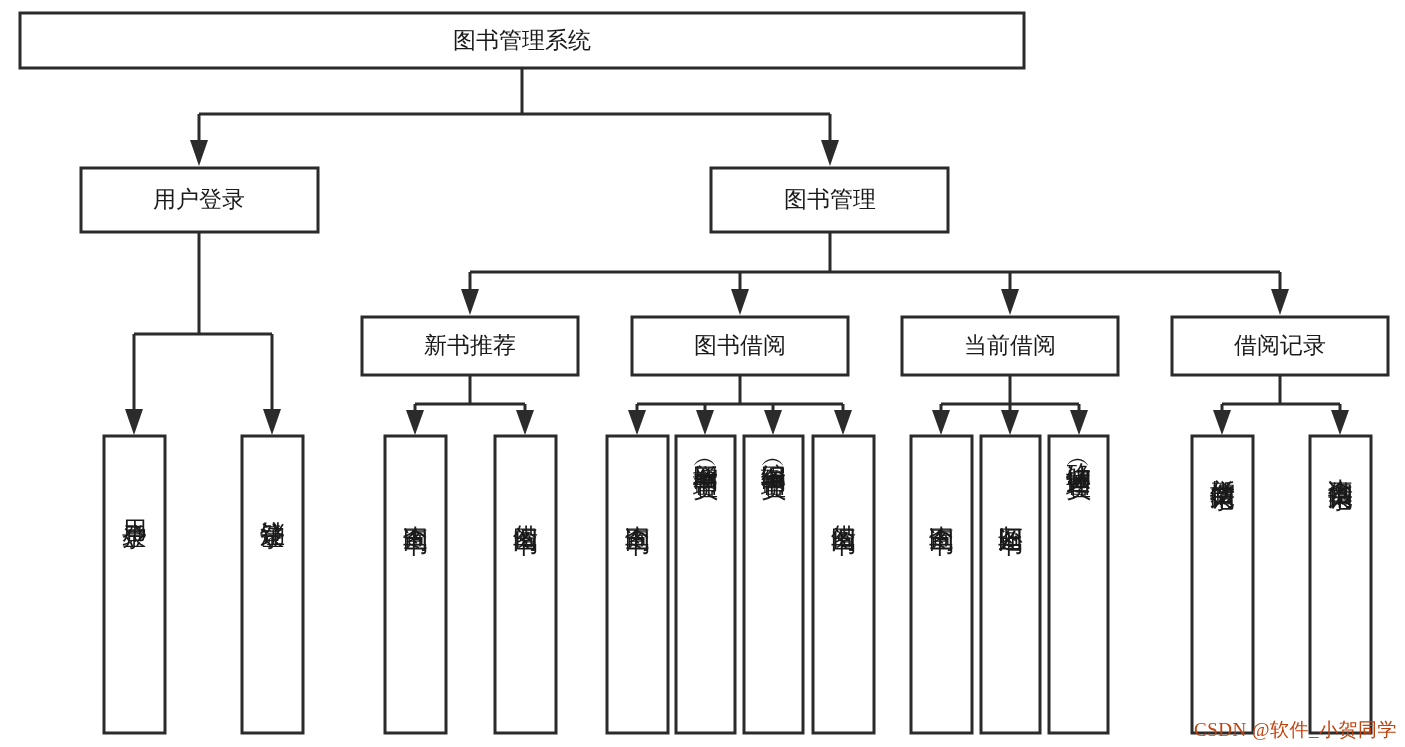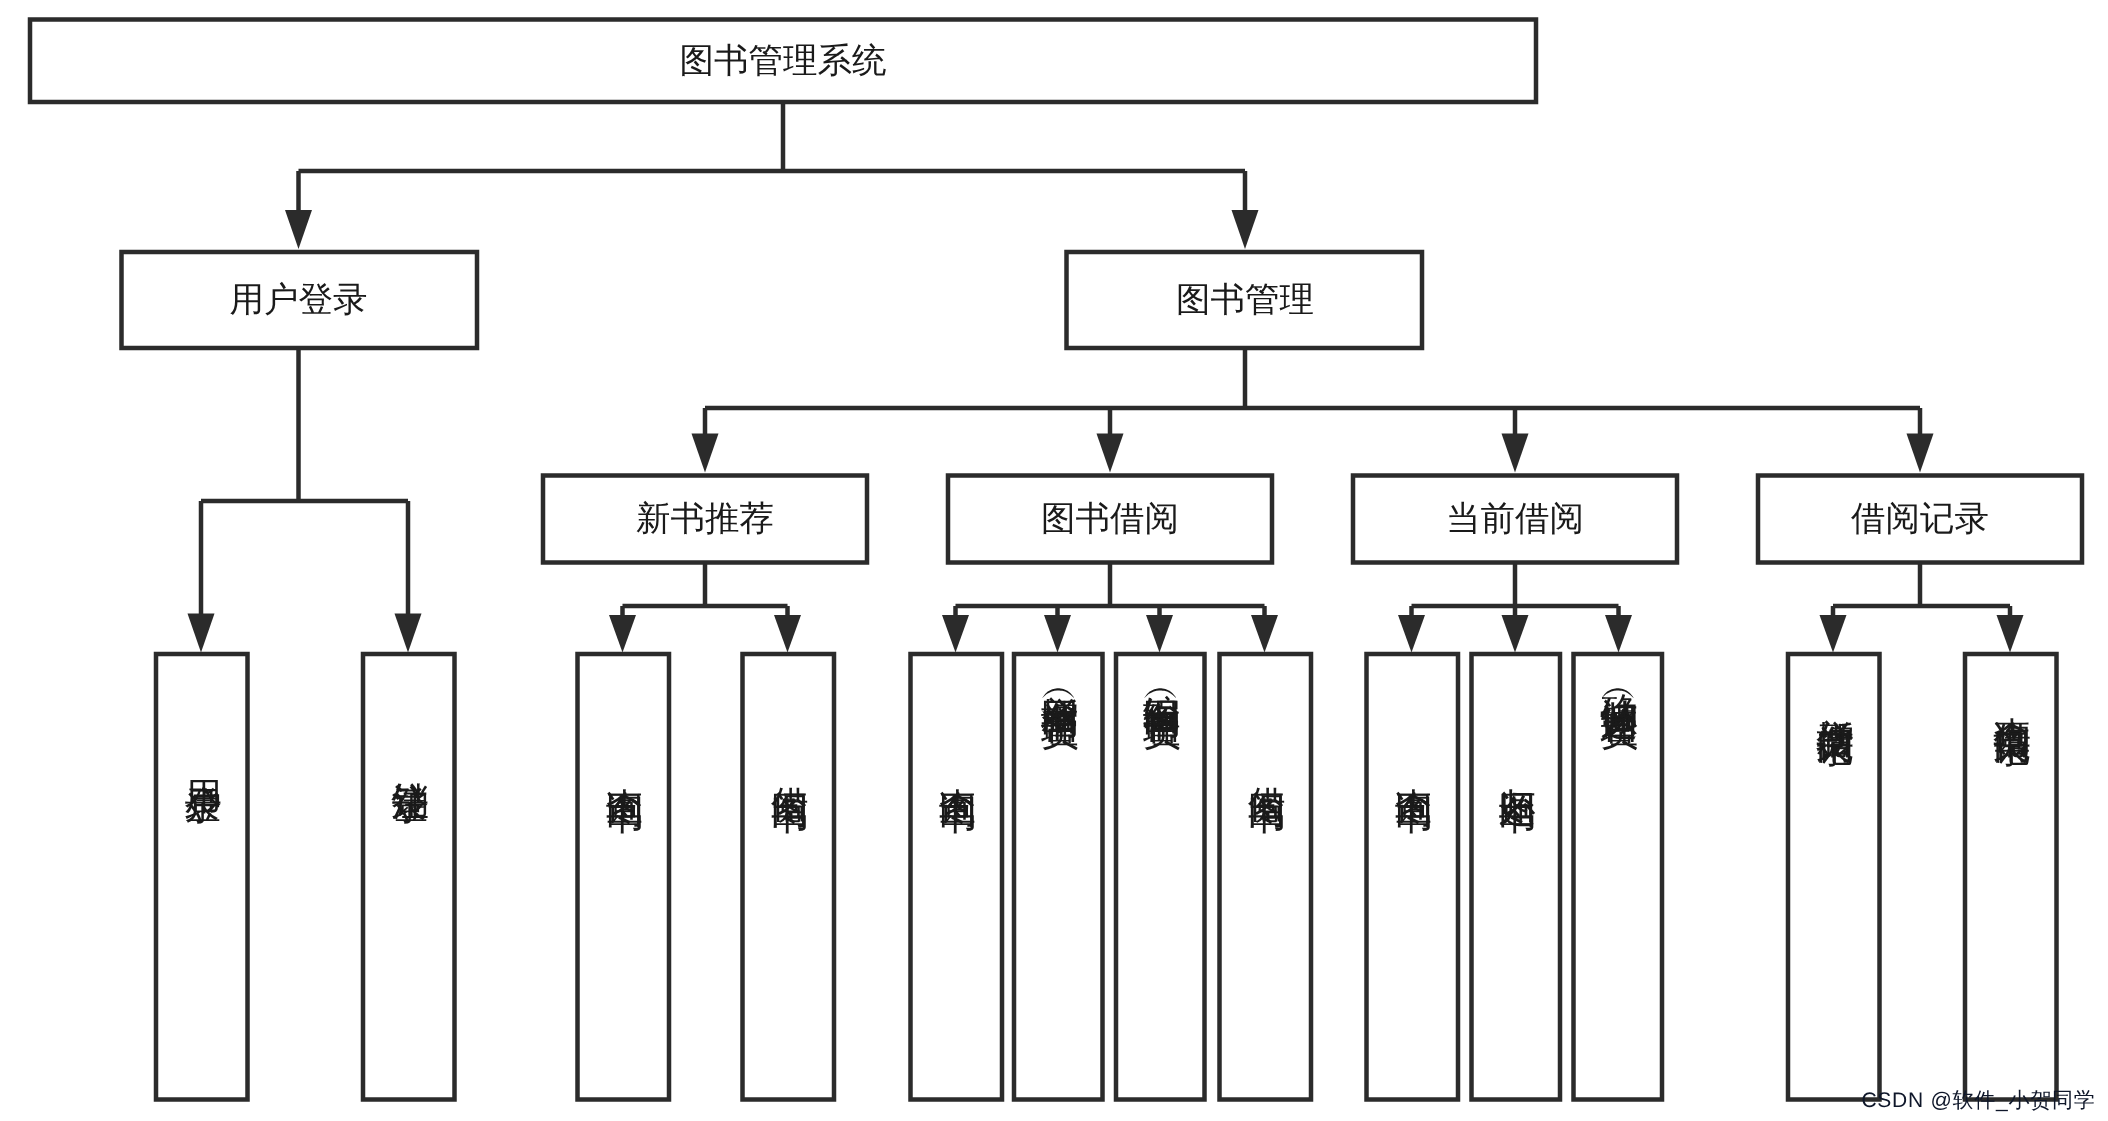--- a/index.html
+++ b/index.html
@@ -65,23 +65,23 @@
     font-size: 25px;
     line-height: 1.08;
     color: #1a1a1a;
     letter-spacing: 2px;
     white-space: nowrap;
   }
   #watermark {
     position: absolute;
     right: 8px;
     bottom: 4px;
-    font-family: Liberation Sans, sans-serif;
-    font-size: 14px;
-    color: #0f172a;
+    font-family: Liberation Serif, serif;
+    font-size: 19px;
+    color: #c2410c;
     letter-spacing: 0.5px;
     white-space: nowrap;
   }
 </style>
 </head>
 <body>
 
 <div id="diagram-root">
 
   <svg id="flow" viewBox="0 0 1405 747">

